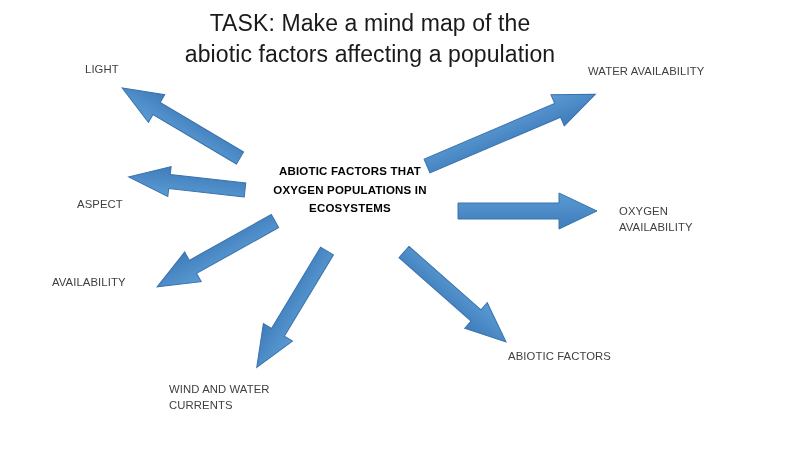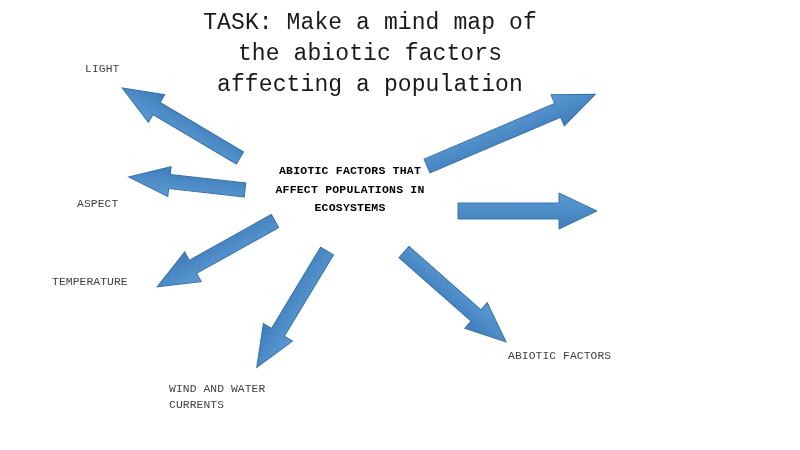--- a/index.html
+++ b/index.html
@@ -12,21 +12,20 @@
     background: #FFFFFF;
     font-family: "Liberation Sans", sans-serif;
     overflow: hidden;
     position: relative;
   }
   #canvas {
     position: relative;
     width: 724px;
     height: 450px;
     background: #FFFFFF;
-    font-family: Liberation Mono, monospace;
   }
   #arrow-layer {
     position: absolute;
     left: 0;
     top: 0;
     width: 800px;
     height: 450px;
     pointer-events: none;
   }
   .task-title {
@@ -106,28 +105,30 @@
       <polygon points="0,-8 101,-8 101,-18 139,0 101,18 101,8 0,8" fill="url(#shaftGrad)" stroke="#3A72AD" stroke-width="1"></polygon>
     </g>
 
     <g transform="translate(404,252) rotate(41.4)">
       <polygon points="0,-7.5 96,-7.5 96,-17 136,0 96,17 96,7.5 0,7.5" fill="url(#shaftGrad)" stroke="#3A72AD" stroke-width="1"></polygon>
     </g>
   </svg>
 
   <div class="task-title">TASK: Make a mind map of the abiotic factors affecting a population</div>
 
-  <div class="center-node">ABIOTIC FACTORS THAT AFFECT POPULATIONS IN ECOSYSTEMS</div>
+  <div class="center-node">ABIOTIC FACTORS THAT OXYGEN POPULATIONS IN ECOSYSTEMS</div>
 
   <div class="branch-label lbl-light">LIGHT</div>
 
   <div class="branch-label lbl-aspect">ASPECT</div>
 
-  <div class="branch-label lbl-temperature">TEMPERATURE</div>
+  <div class="branch-label lbl-temperature">AVAILABILITY</div>
 
   <div class="branch-label lbl-wind">WIND AND WATER
 CURRENTS</div>
 
+  <div class="branch-label lbl-water-av">WATER AVAILABILITY</div>
 
+  <div class="branch-label lbl-oxygen-av">OXYGEN AVAILABILITY</div>
 
   <div class="branch-label lbl-edaphic">ABIOTIC FACTORS</div>
 
 </div>
 
 </body></html>

